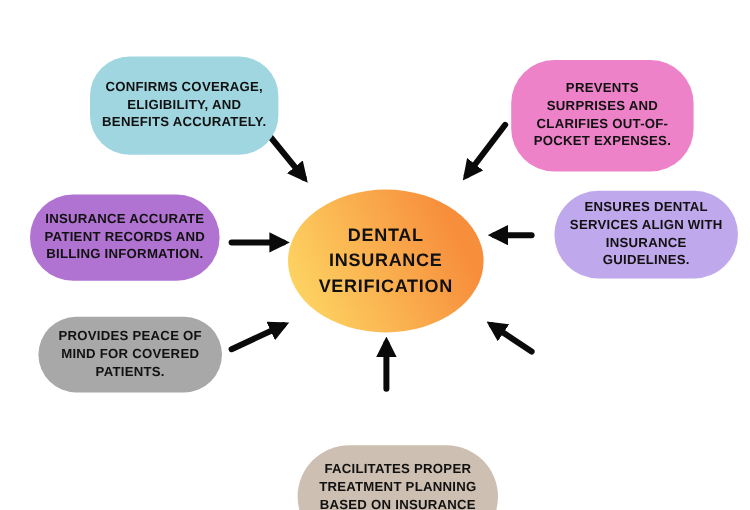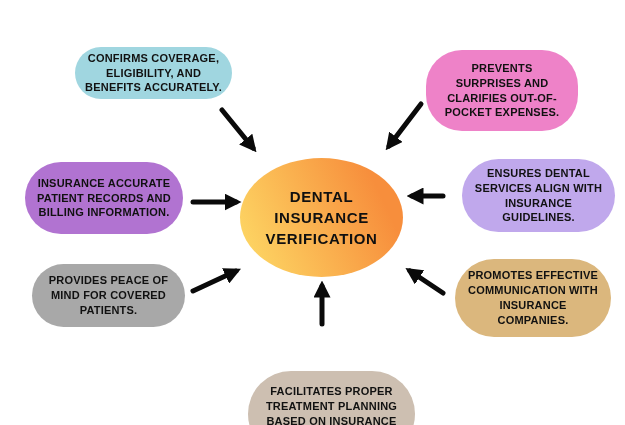--- a/index.html
+++ b/index.html
@@ -33,22 +33,22 @@
     display:flex;align-items:center;justify-content:center;
     text-align:center;
     color:#101010;
     font-weight:700;
     font-size:15px;
     line-height:1.4;
     letter-spacing:0.6px;
     white-space:pre-line;
   }
   
-  .b0{left:75px; top:47px;  width:157px;height:52px;border-radius:33px;}
-  .b1{left:426px;top:50px;  width:152px;height:81px;border-radius:36px;}
+  .b0{left:75px; top:47px;  width:157px;height:82px;border-radius:33px;}
+  .b1{left:426px;top:50px;  width:152px;height:93px;border-radius:36px;}
   .b2{left:25px; top:162px; width:158px;height:72px;border-radius:36px;}
   .b3{left:462px;top:159px; width:153px;height:73px;border-radius:37px;}
   .b4{left:32px; top:264px; width:153px;height:63px;border-radius:32px;}
   .b5{left:455px;top:259px; width:156px;height:78px;border-radius:39px;}
   .b6{left:248px;top:331px; width:167px;height:86px;border-radius:43px;}
   .arrows{
     position:absolute;left:0;top:0;width:625px;height:425px;
     pointer-events:none;
   }
 </style>
@@ -99,25 +99,20 @@
   <div class="bubble b4" style="background: rgb(168, 168, 168);">
     <span>PROVIDES PEACE OF
 MIND FOR COVERED
 PATIENTS.</span>
   </div>
   <div class="bubble b3" style="background: rgb(192, 168, 236);">
     <span>ENSURES DENTAL
 SERVICES ALIGN WITH
 INSURANCE GUIDELINES.</span>
   </div>
-  <div class="bubble b5" style="background: rgb(219, 183, 125);">
-    <span>PROMOTES EFFECTIVE
-COMMUNICATION WITH
-INSURANCE COMPANIES.</span>
-  </div>
   <div class="bubble b6" style="background: rgb(205, 191, 177); margin-top: 40px;">
     <span>FACILITATES PROPER
 TREATMENT PLANNING
 BASED ON INSURANCE
 COVERAGE.</span>
   </div>
 
 </div>
 
 </body></html>

